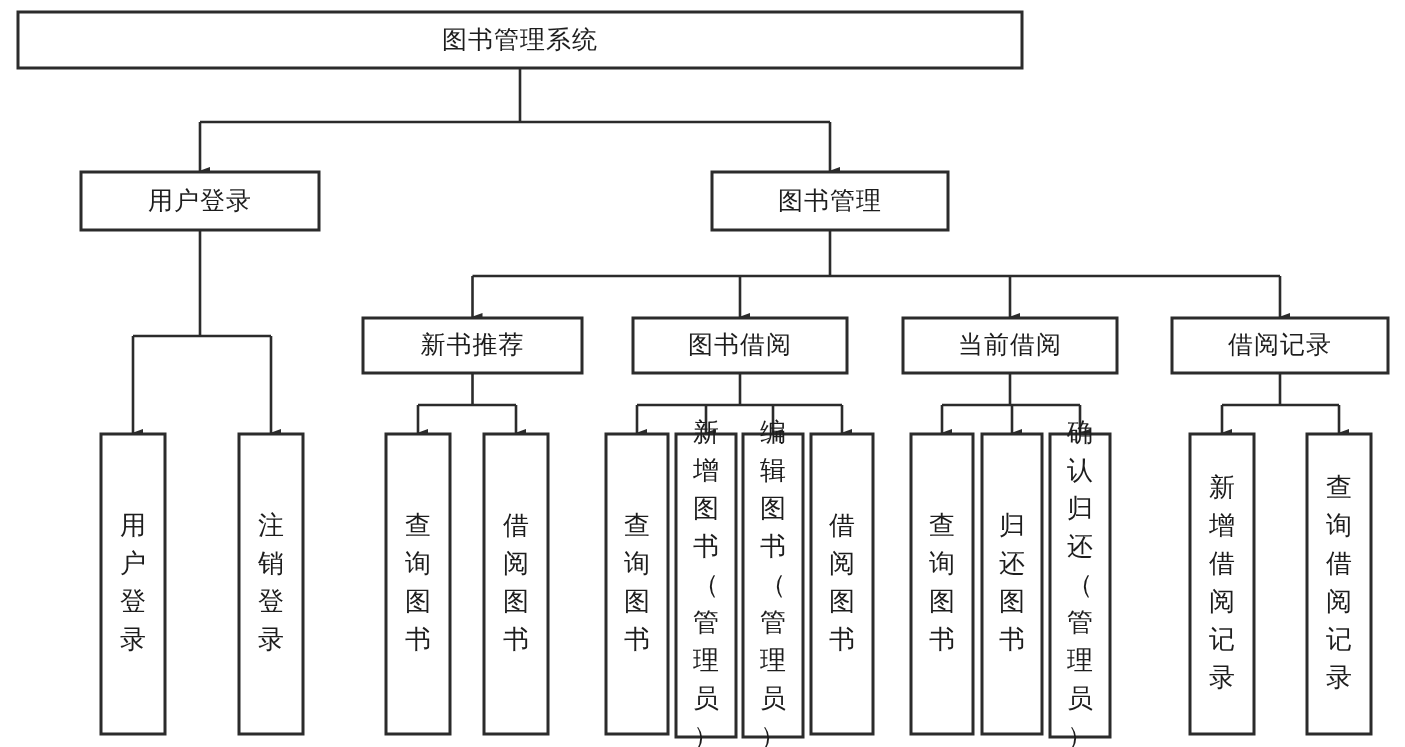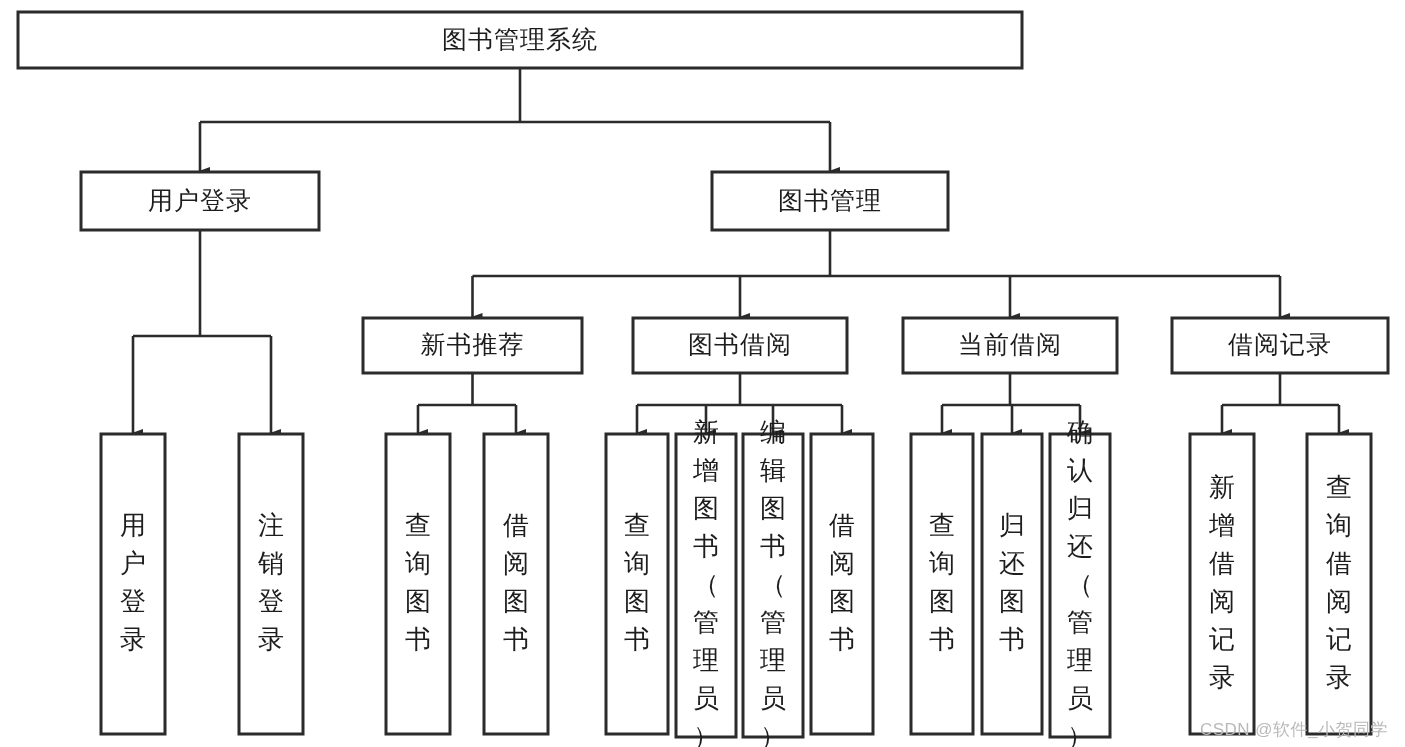--- a/index.html
+++ b/index.html
@@ -167,15 +167,14 @@
           <rect class="node-rect" x="1190" y="434" width="64" height="300"></rect>
           <text class="node-label label-v" x="1222" y="0"><tspan x="1222" y="489">新</tspan><tspan x="1222" y="527">增</tspan><tspan x="1222" y="565">借</tspan><tspan x="1222" y="603">阅</tspan><tspan x="1222" y="641">记</tspan><tspan x="1222" y="679">录</tspan></text>
         </g>
         <g>
           <rect class="node-rect" x="1307" y="434" width="64" height="300"></rect>
           <text class="node-label label-v" x="1339" y="0"><tspan x="1339" y="489">查</tspan><tspan x="1339" y="527">询</tspan><tspan x="1339" y="565">借</tspan><tspan x="1339" y="603">阅</tspan><tspan x="1339" y="641">记</tspan><tspan x="1339" y="679">录</tspan></text>
         </g>
       </g>
   </svg>
 
-  <div class="watermark">CSDN @软件_小贺同学</div>
 
 </div>
 
 </body></html>

